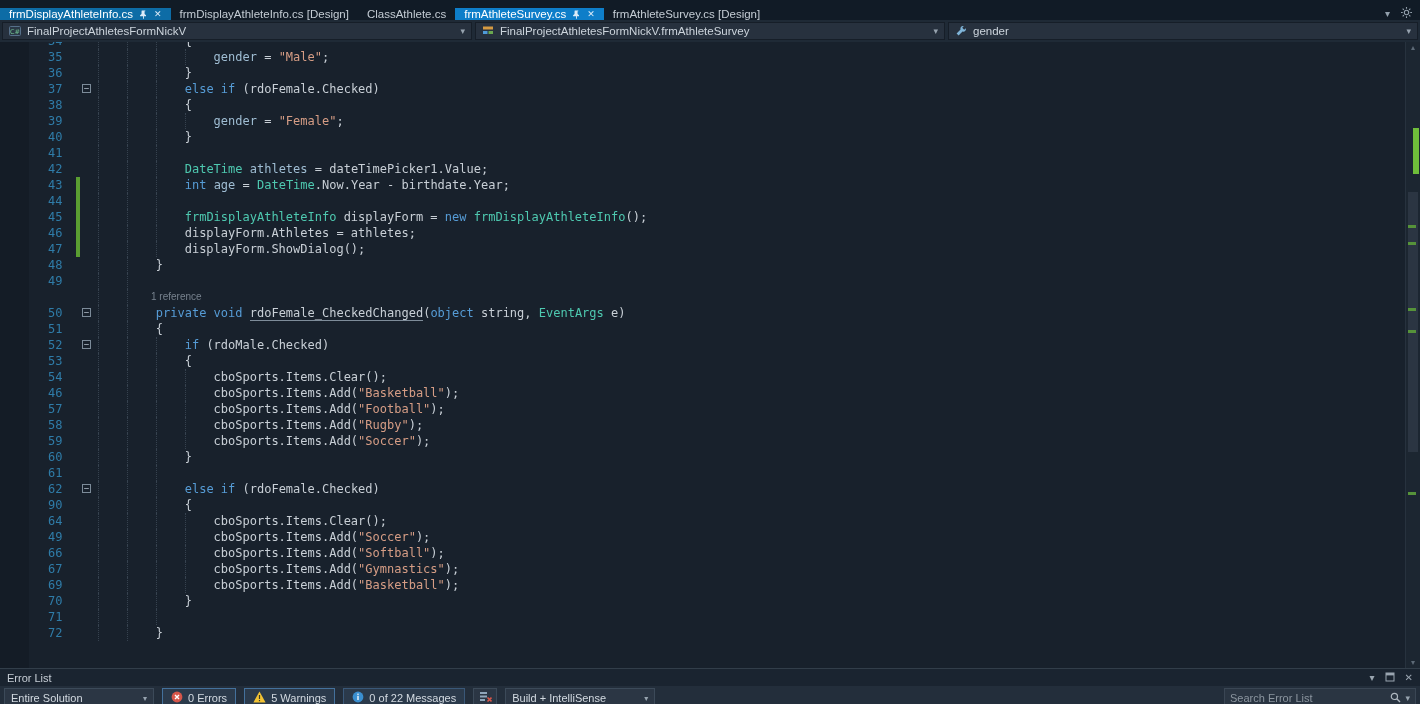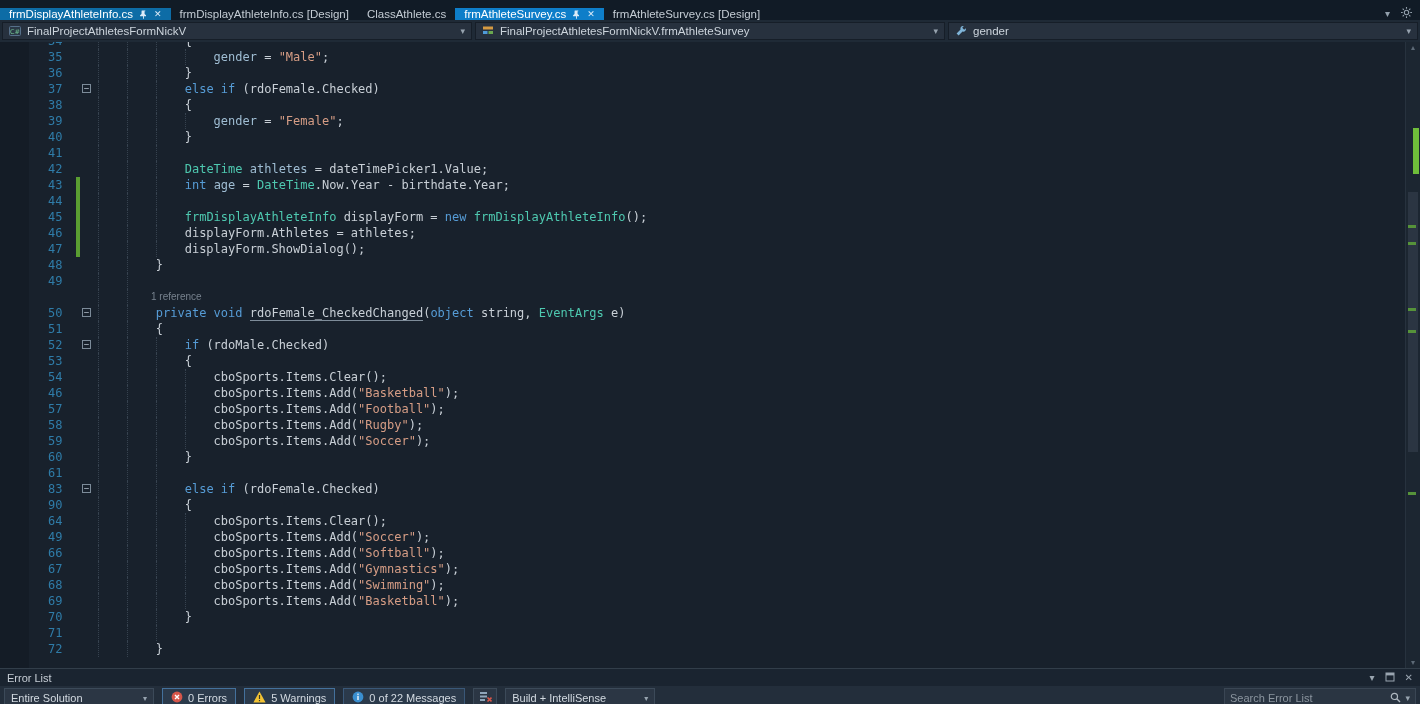--- a/index.html
+++ b/index.html
@@ -367,21 +367,21 @@
           <i class="guide" style="left: 98px;"></i>
           <i class="guide" style="left: 126.9px;"></i>
           <i class="guide" style="left: 155.8px;"></i>
           <span class="lnum">61</span>
           <span class="code"></span>
         </div>
         <div class="row">
           <i class="guide" style="left: 98px;"></i>
           <i class="guide" style="left: 126.9px;"></i>
           <i class="guide" style="left: 155.8px;"></i>
-          <span class="lnum">83</span>
+          <span class="lnum">62</span>
           <span class="fold">−</span>
           <span class="code"><span class="tk-p">            </span><span class="tk-k">else</span><span class="tk-p"> </span><span class="tk-k">if</span><span class="tk-p"> (rdoFemale.Checked)</span></span>
         </div>
         <div class="row">
           <i class="guide" style="left: 98px;"></i>
           <i class="guide" style="left: 126.9px;"></i>
           <i class="guide" style="left: 155.8px;"></i>
           <span class="lnum">90</span>
           <span class="code"><span class="tk-p">            {</span></span>
         </div>
@@ -409,28 +409,20 @@
           <span class="lnum">66</span>
           <span class="code"><span class="tk-p">                cboSports.Items.Add(</span><span class="tk-s">"Softball"</span><span class="tk-p">);</span></span>
         </div>
         <div class="row">
           <i class="guide" style="left: 98px;"></i>
           <i class="guide" style="left: 126.9px;"></i>
           <i class="guide" style="left: 155.8px;"></i>
           <i class="guide" style="left: 184.7px;"></i>
           <span class="lnum">67</span>
           <span class="code"><span class="tk-p">                cboSports.Items.Add(</span><span class="tk-s">"Gymnastics"</span><span class="tk-p">);</span></span>
-        </div>
-        <div class="row">
-          <i class="guide" style="left: 98px;"></i>
-          <i class="guide" style="left: 126.9px;"></i>
-          <i class="guide" style="left: 155.8px;"></i>
-          <i class="guide" style="left: 184.7px;"></i>
-          <span class="lnum">68</span>
-          <span class="code"><span class="tk-p">                cboSports.Items.Add(</span><span class="tk-s">"Swimming"</span><span class="tk-p">);</span></span>
         </div>
         <div class="row">
           <i class="guide" style="left: 98px;"></i>
           <i class="guide" style="left: 126.9px;"></i>
           <i class="guide" style="left: 155.8px;"></i>
           <i class="guide" style="left: 184.7px;"></i>
           <span class="lnum">69</span>
           <span class="code"><span class="tk-p">                cboSports.Items.Add(</span><span class="tk-s">"Basketball"</span><span class="tk-p">);</span></span>
         </div>
         <div class="row">

